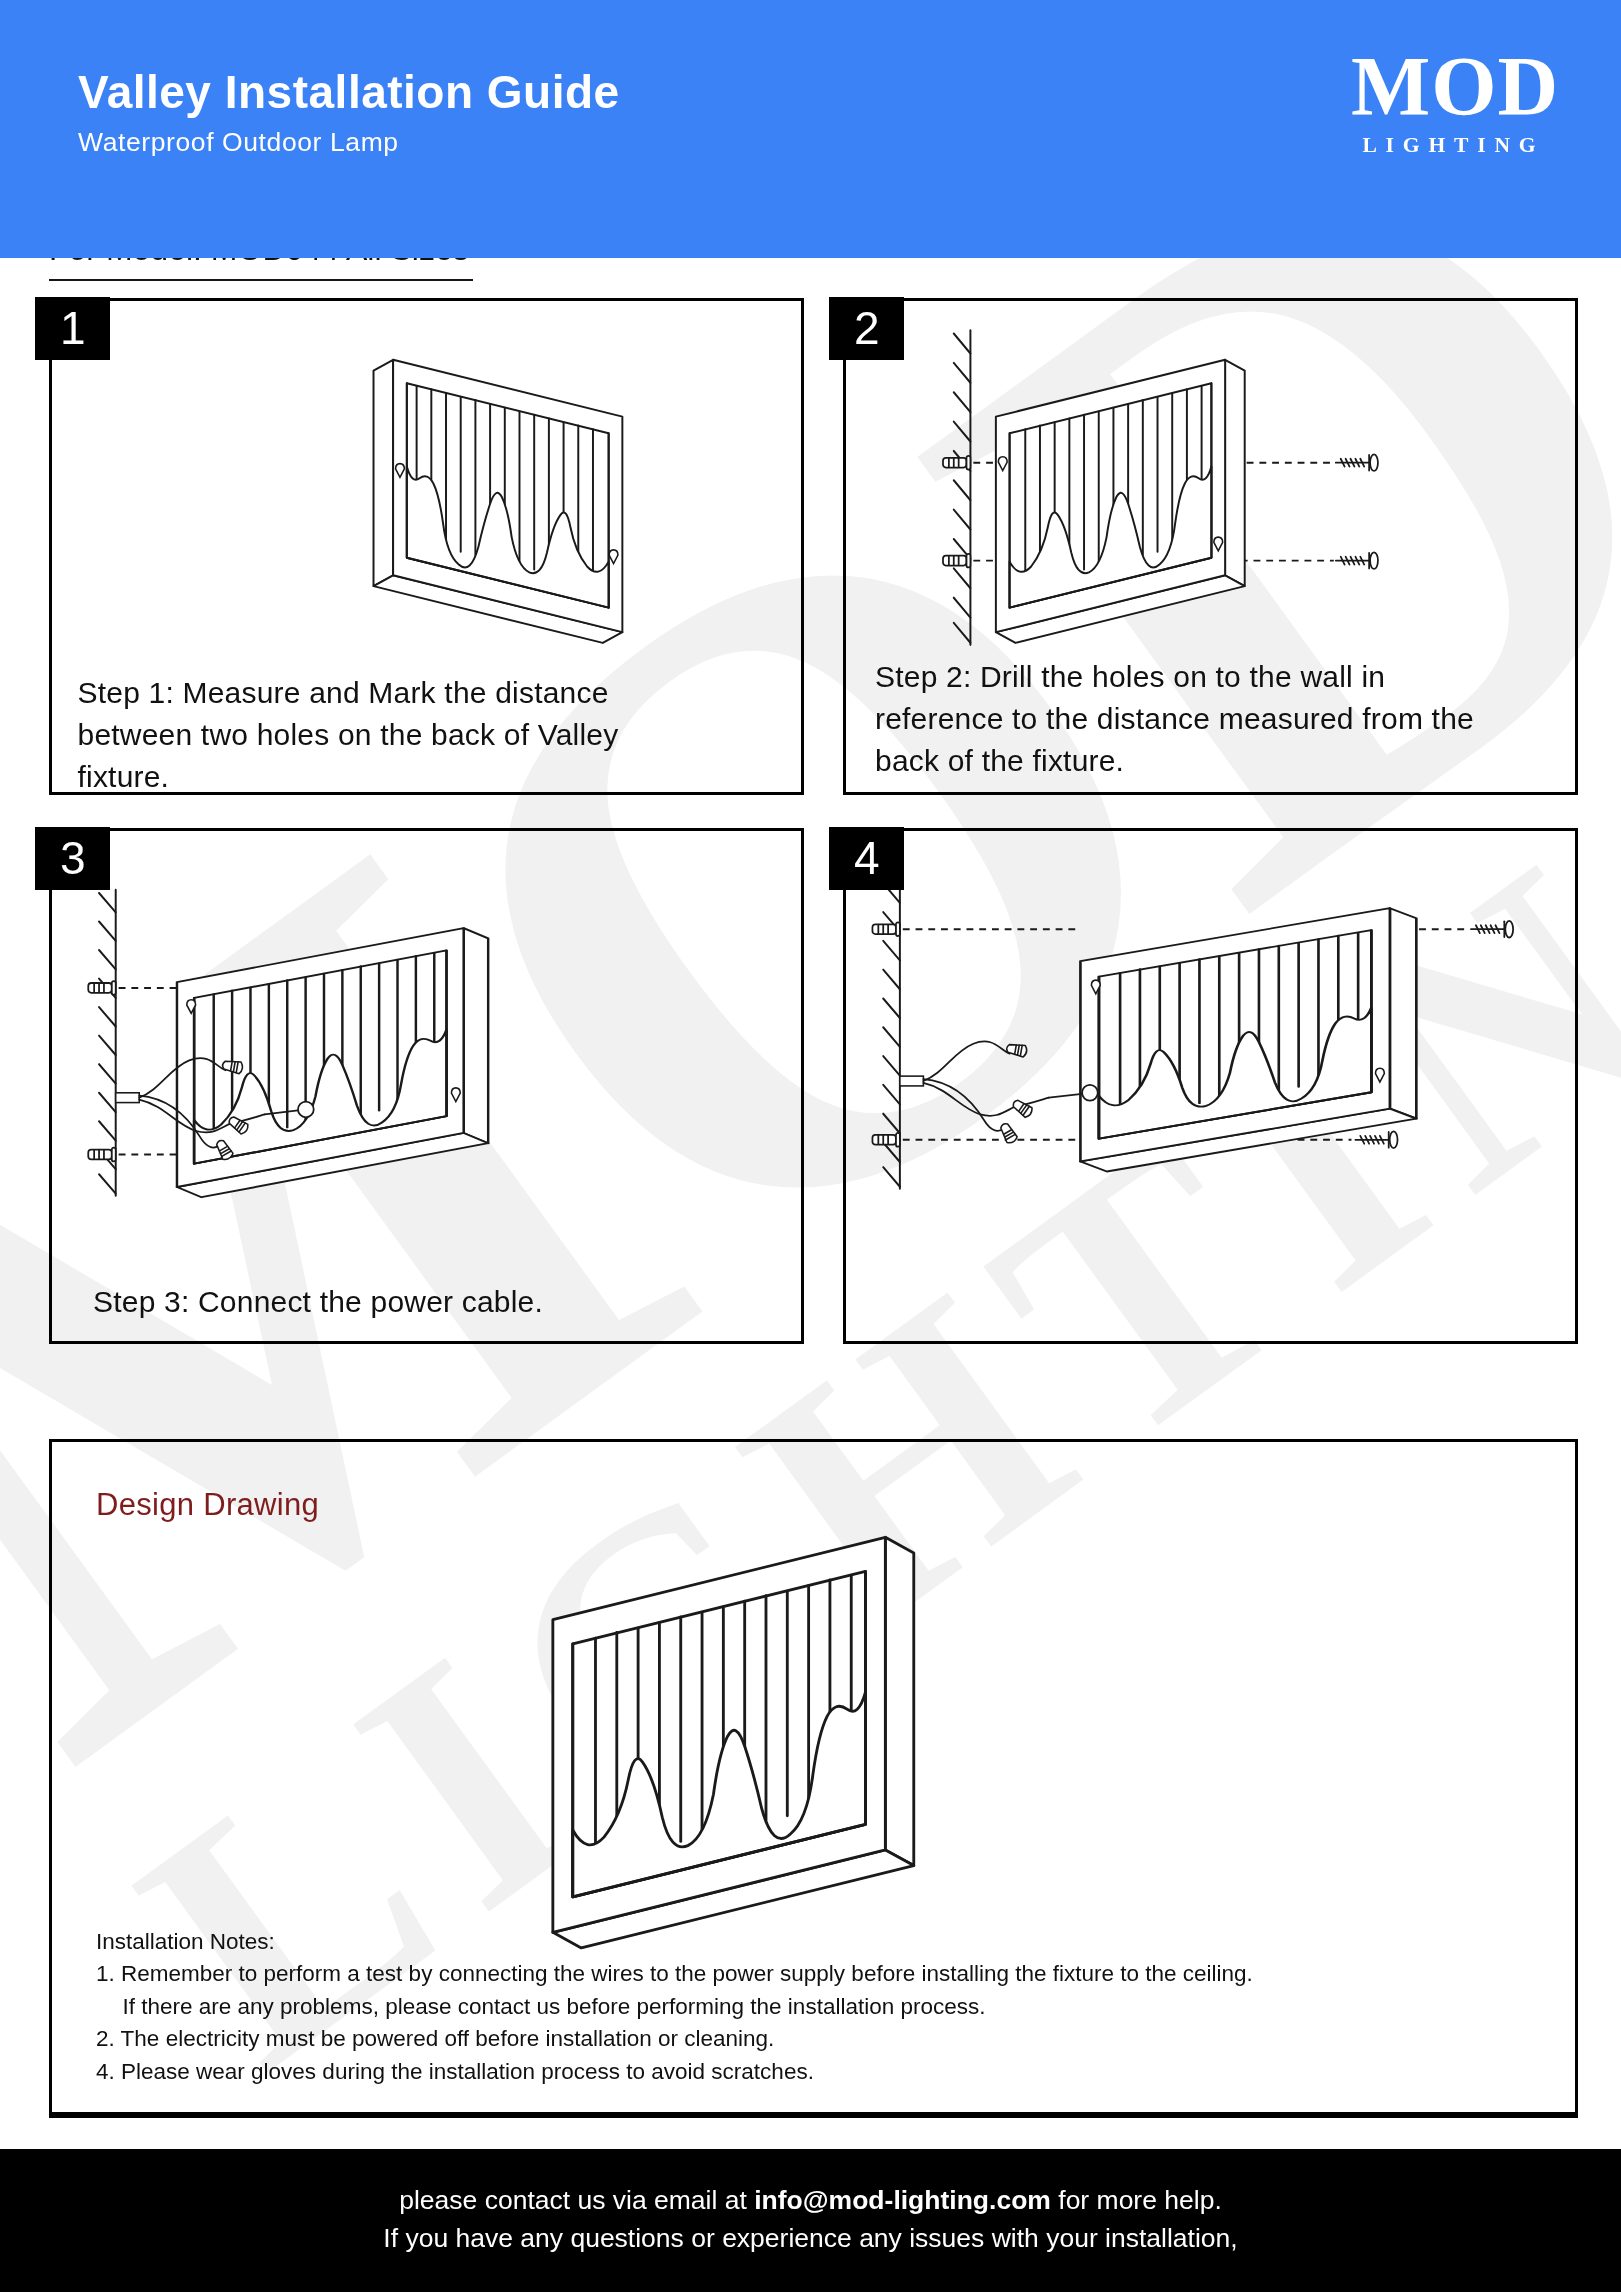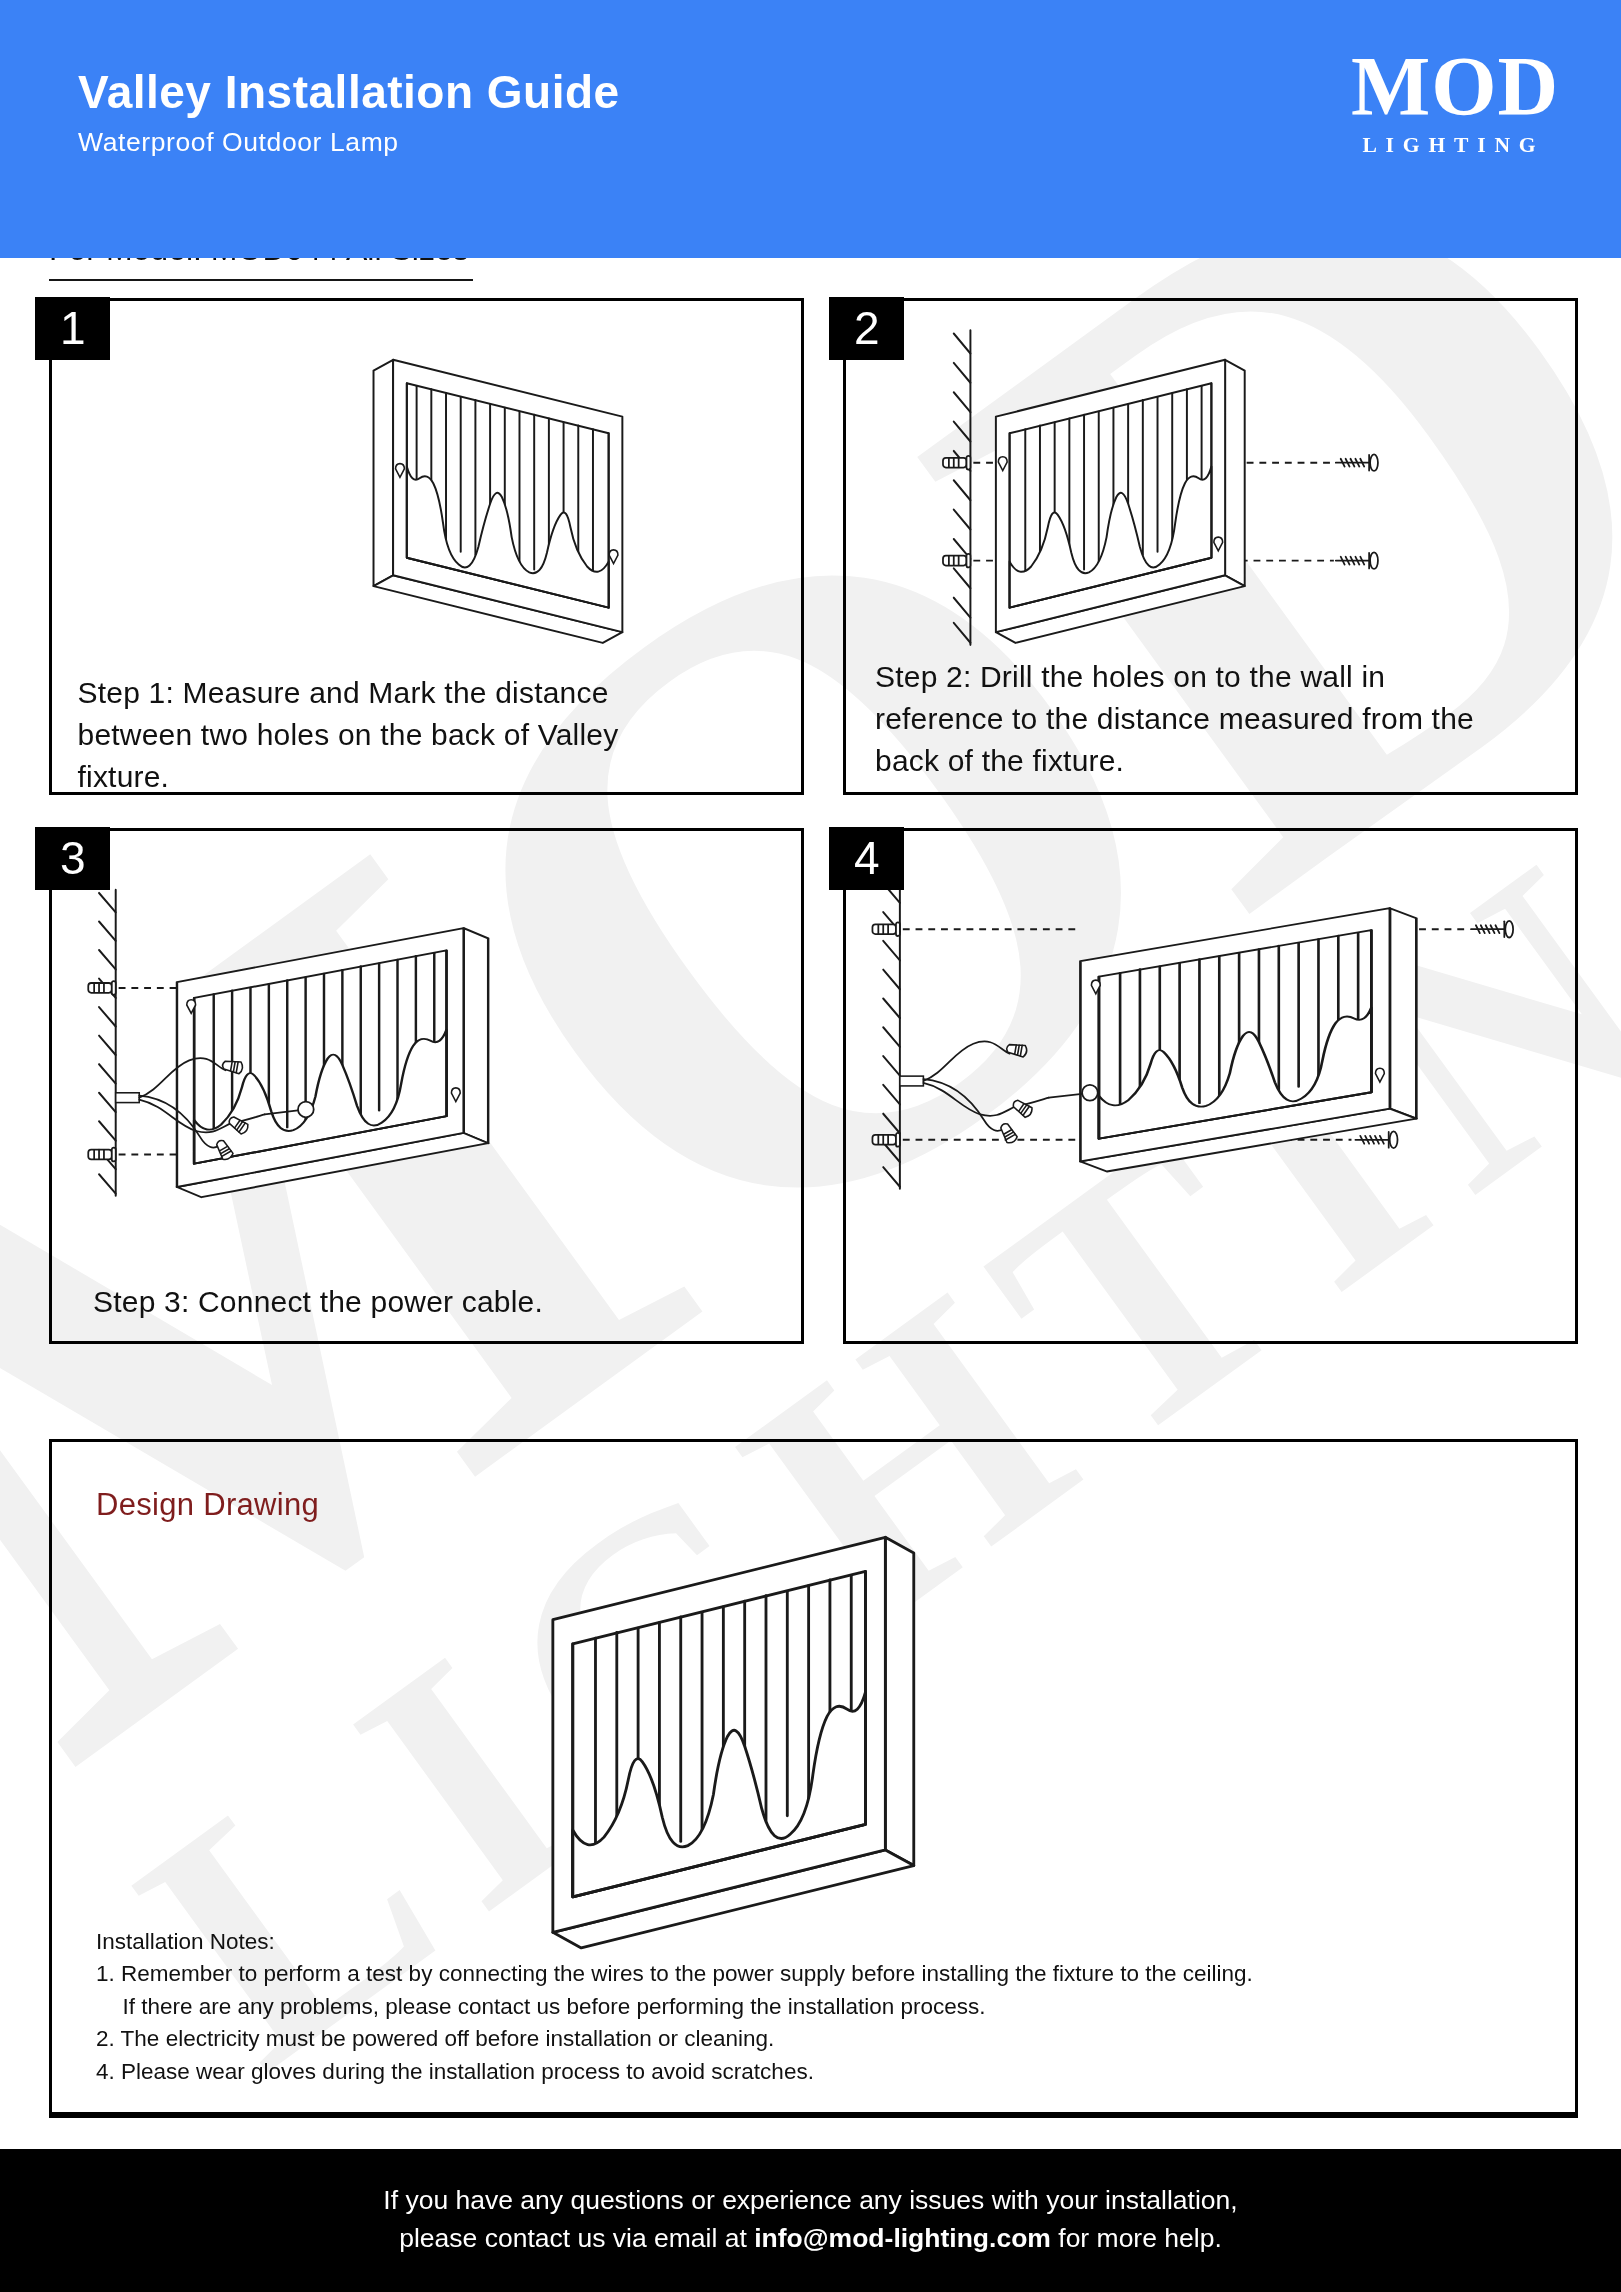--- a/index.html
+++ b/index.html
@@ -232,19 +232,19 @@
       <div>Installation Notes:</div>
       <div>1. Remember to perform a test by connecting the wires to the power supply before installing the fixture to the ceiling.</div>
       <div class="note-indent">If there are any problems, please contact us before performing the installation process.</div>
       <div>2. The electricity must be powered off before installation or cleaning.</div>
       <div>4. Please wear gloves during the installation process to avoid scratches.</div>
     </div>
   </div>
 
   <div class="footer">
     <div class="footer-text">
+      <div><span>please contact us via email at </span><span class="footer-email">info@mod-lighting.com</span><span> for more help.</span></div>
       <div>If you have any questions or experience any issues with your installation,</div>
-      <div><span>please contact us via email at </span><span class="footer-email">info@mod-lighting.com</span><span> for more help.</span></div>
     </div>
   </div>
 
 </div>
 
 
 </body></html>

